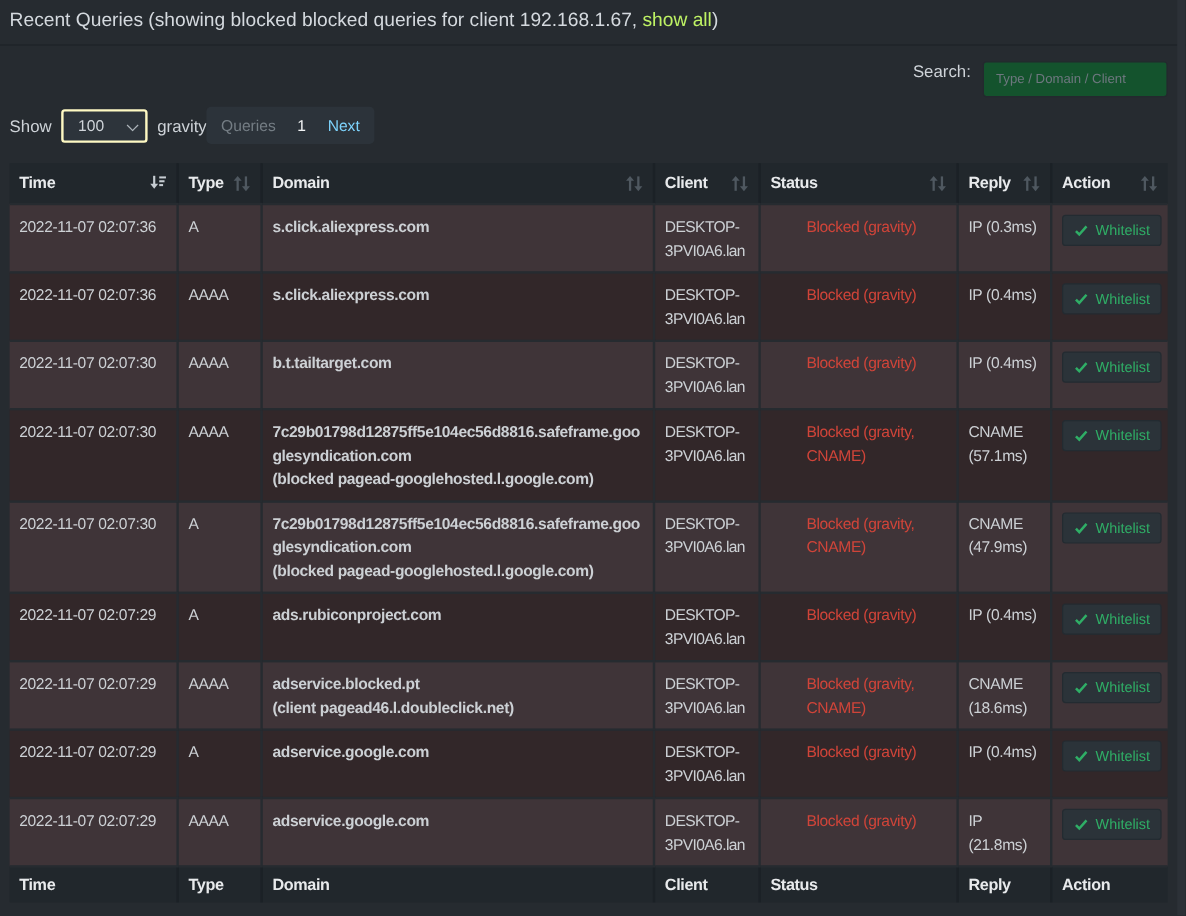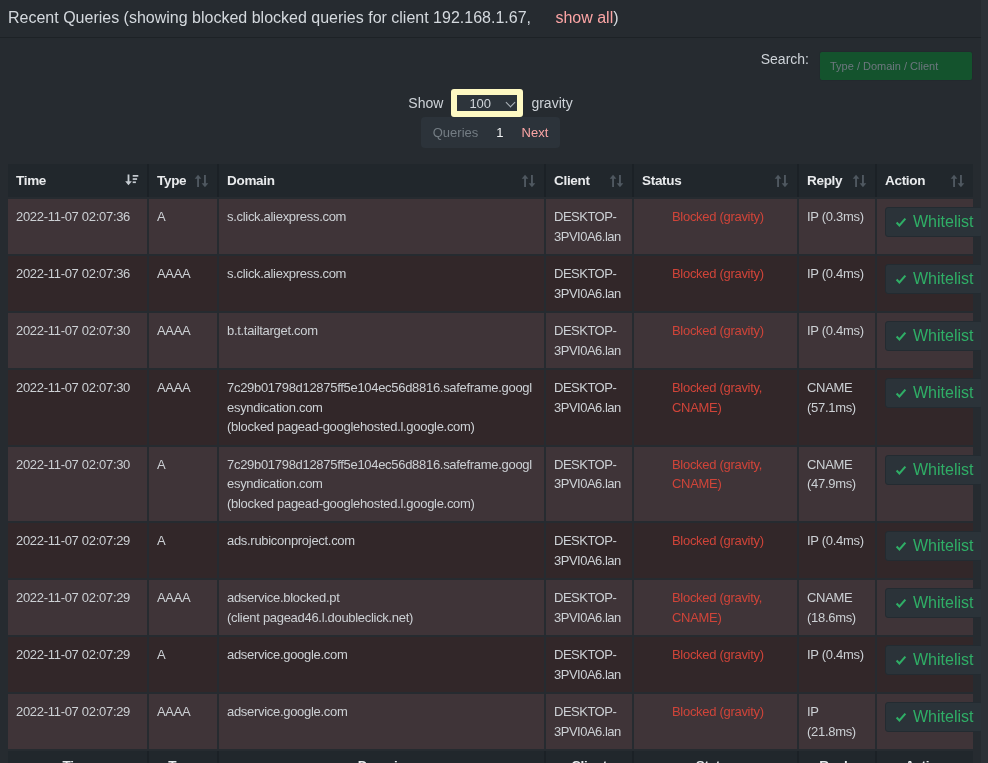--- a/index.html
+++ b/index.html
@@ -13,103 +13,103 @@
   }
   .scrollbar-track {
     position:absolute; right:0; top:0; width:7px; height:763px;
     background:#2c3137;
   }
   .box-header {
     padding:9px 8px 10px;
     border-bottom:1px solid #1d2226;
   }
   .box-title { font-size:16px; color:#d4d9de; }
-  .show-all-link { color:#fca5a5; text-decoration:none; cursor:pointer;margin-left:20px; }
+  .show-all-link { color:#bef264; text-decoration:none; cursor:pointer; }
 
   .controls { padding:13px 15px 0 8px; }
   .search-row {
     display:flex; justify-content:flex-end; align-items:flex-start; gap:10px;
     height:30px;
   }
   .search-label { font-size:14px; color:#ced3d8; }
   .search-input {
     width:154px; height:30px;
     background:#14532d; border:1px solid #23292e; border-radius:3px;
     color:#cfd4d9; font-size:11px; padding:0 10px;
     font-family:Liberation Sans, sans-serif;
     outline:none;
   }
   .search-input::placeholder { color:#6e777f; }
 
-  .row2 { display:flex; align-items:center; margin-top:8px;flex-direction:column; }
+  .row2 { display:flex; align-items:center; margin-top:8px; }
   .show-entries { display:flex; align-items:center; gap:8px; font-size:14px; color:#ced3d8; }
   .length-select-wrap { position:relative; }
   .length-select {
     -webkit-appearance:none; appearance:none;
     width:72px; height:28px;
-    background:#2d343b; border:6px solid #fef9c3; border-radius:3px;
+    background:#2d343b; border:2px solid #fef9c3; border-radius:3px;
     color:#cfd4d9; font-size:13px; padding:0 20px 0 12px;
     font-family:"Liberation Sans", sans-serif;
     outline:none;
   }
   .select-chevron {
     position:absolute; right:9px; top:10px;
     width:7px; height:7px;
     border-right:1.5px solid #aeb5bb; border-bottom:1.5px solid #aeb5bb;
     transform:rotate(45deg); pointer-events:none;
   }
   .paginate {
     background:#2c333a; border-radius:4px;
     padding:8px 12px; display:flex; gap:15px;
     font-size:13px; align-items:center;
   }
   .page-prev { color:#747d84; cursor:pointer; }
   .page-current { color:#f2f4f5; cursor:pointer; padding:0 3px; }
-  .page-next { color:#fca5a5; cursor:pointer; }
+  .page-next { color:#7dd3fc; cursor:pointer; }
 
   table.queries {
     margin:16px 15px 0 8px;
     width:965px;
     border-collapse:collapse;
     table-layout:fixed;
     font-size:13px;
     letter-spacing:-0.3px;
   }
   th {
     background:#21272c;
     color:#e8eaec;
     font-weight:bold;
-    text-align:center;
+    text-align:left;
     padding:7px 8px;
     border-right:2px solid #1b2126;
     border-bottom:2px solid #262b30;
     vertical-align:middle;
     font-size:13.5px;
   }
   th:last-child { border-right:none; }
   .th-inner { display:flex; justify-content:space-between; align-items:center; line-height:19px; }
   td {
     padding:8px;
     vertical-align:top;
     line-height:19.5px;
     border-right:2px solid #262b30;
     border-bottom:2px solid #262b30;
     word-wrap:break-word;
     color:#ccd0d4;
   }
   td:last-child { border-right:none; }
   tr.odd td { background:#3f3438; }
   tr.even td { background:#322729; }
-  td.domain-cell { word-break:break-all; }
+  td.domain-cell { word-break:break-all;font-weight:bold; }
   td.client-cell { letter-spacing:-0.5px; }
   td.status-cell { color:#d04439;padding-left:38px; }
   .whitelist-btn {
     display:inline-flex; align-items:center; gap:6px;
     background:#2b3339; border:1px solid #232b31; border-radius:3px;
-    color:#2fae66; font-size:16px; font-family:"Liberation Sans",sans-serif;
+    color:#2fae66; font-size:12px; font-family:"Liberation Sans",sans-serif;
     padding:5px 9px; cursor:pointer; letter-spacing:0;
   }
   .check-icon { display:inline-flex; }
   tfoot th { border-bottom:none; border-top:0; }
 </style>
 </head>
 <body>
 
 <div class="box-header">
   <span class="box-title"><span>Recent Queries (showing blocked blocked queries for client 192.168.1.67, </span><a class="show-all-link">show all</a><span>)</span></span>

